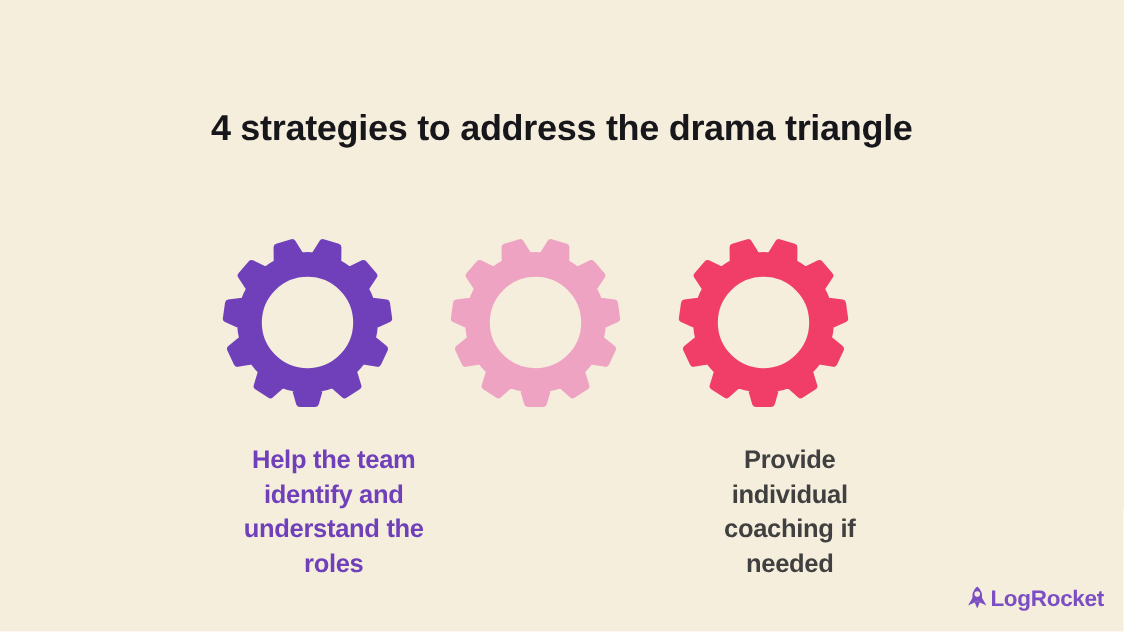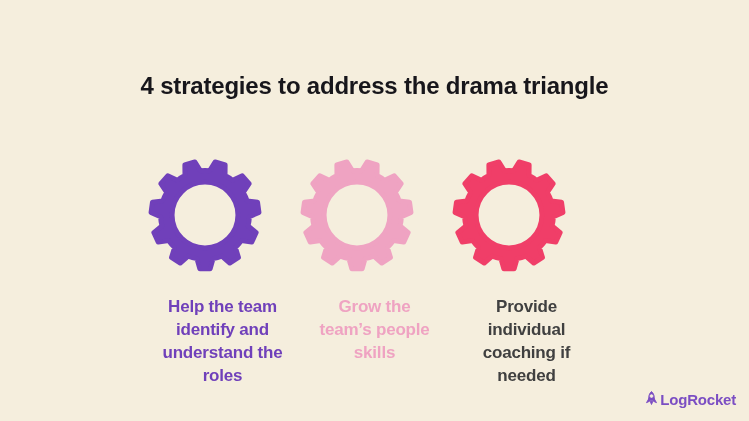--- a/index.html
+++ b/index.html
@@ -79,23 +79,20 @@
 identify and
 understand the
 roles</div>
     </div>
 
 
     <div class="col">
       <svg class="gear" viewBox="0 0 120 120">
         <use href="#gear-shape" fill="#efa3c2" stroke="#efa3c2"></use>
       </svg>
-      <div class="label" style="color: rgb(239, 163, 194);">Grow the
-team’s people
-skills</div>
     </div>
 
     <div class="col">
       <svg class="gear" viewBox="0 0 120 120">
         <use href="#gear-shape" fill="#f03e68" stroke="#f03e68"></use>
       </svg>
       <div class="label" style="color: #404040;">Provide
 individual
 coaching if
 needed</div>

